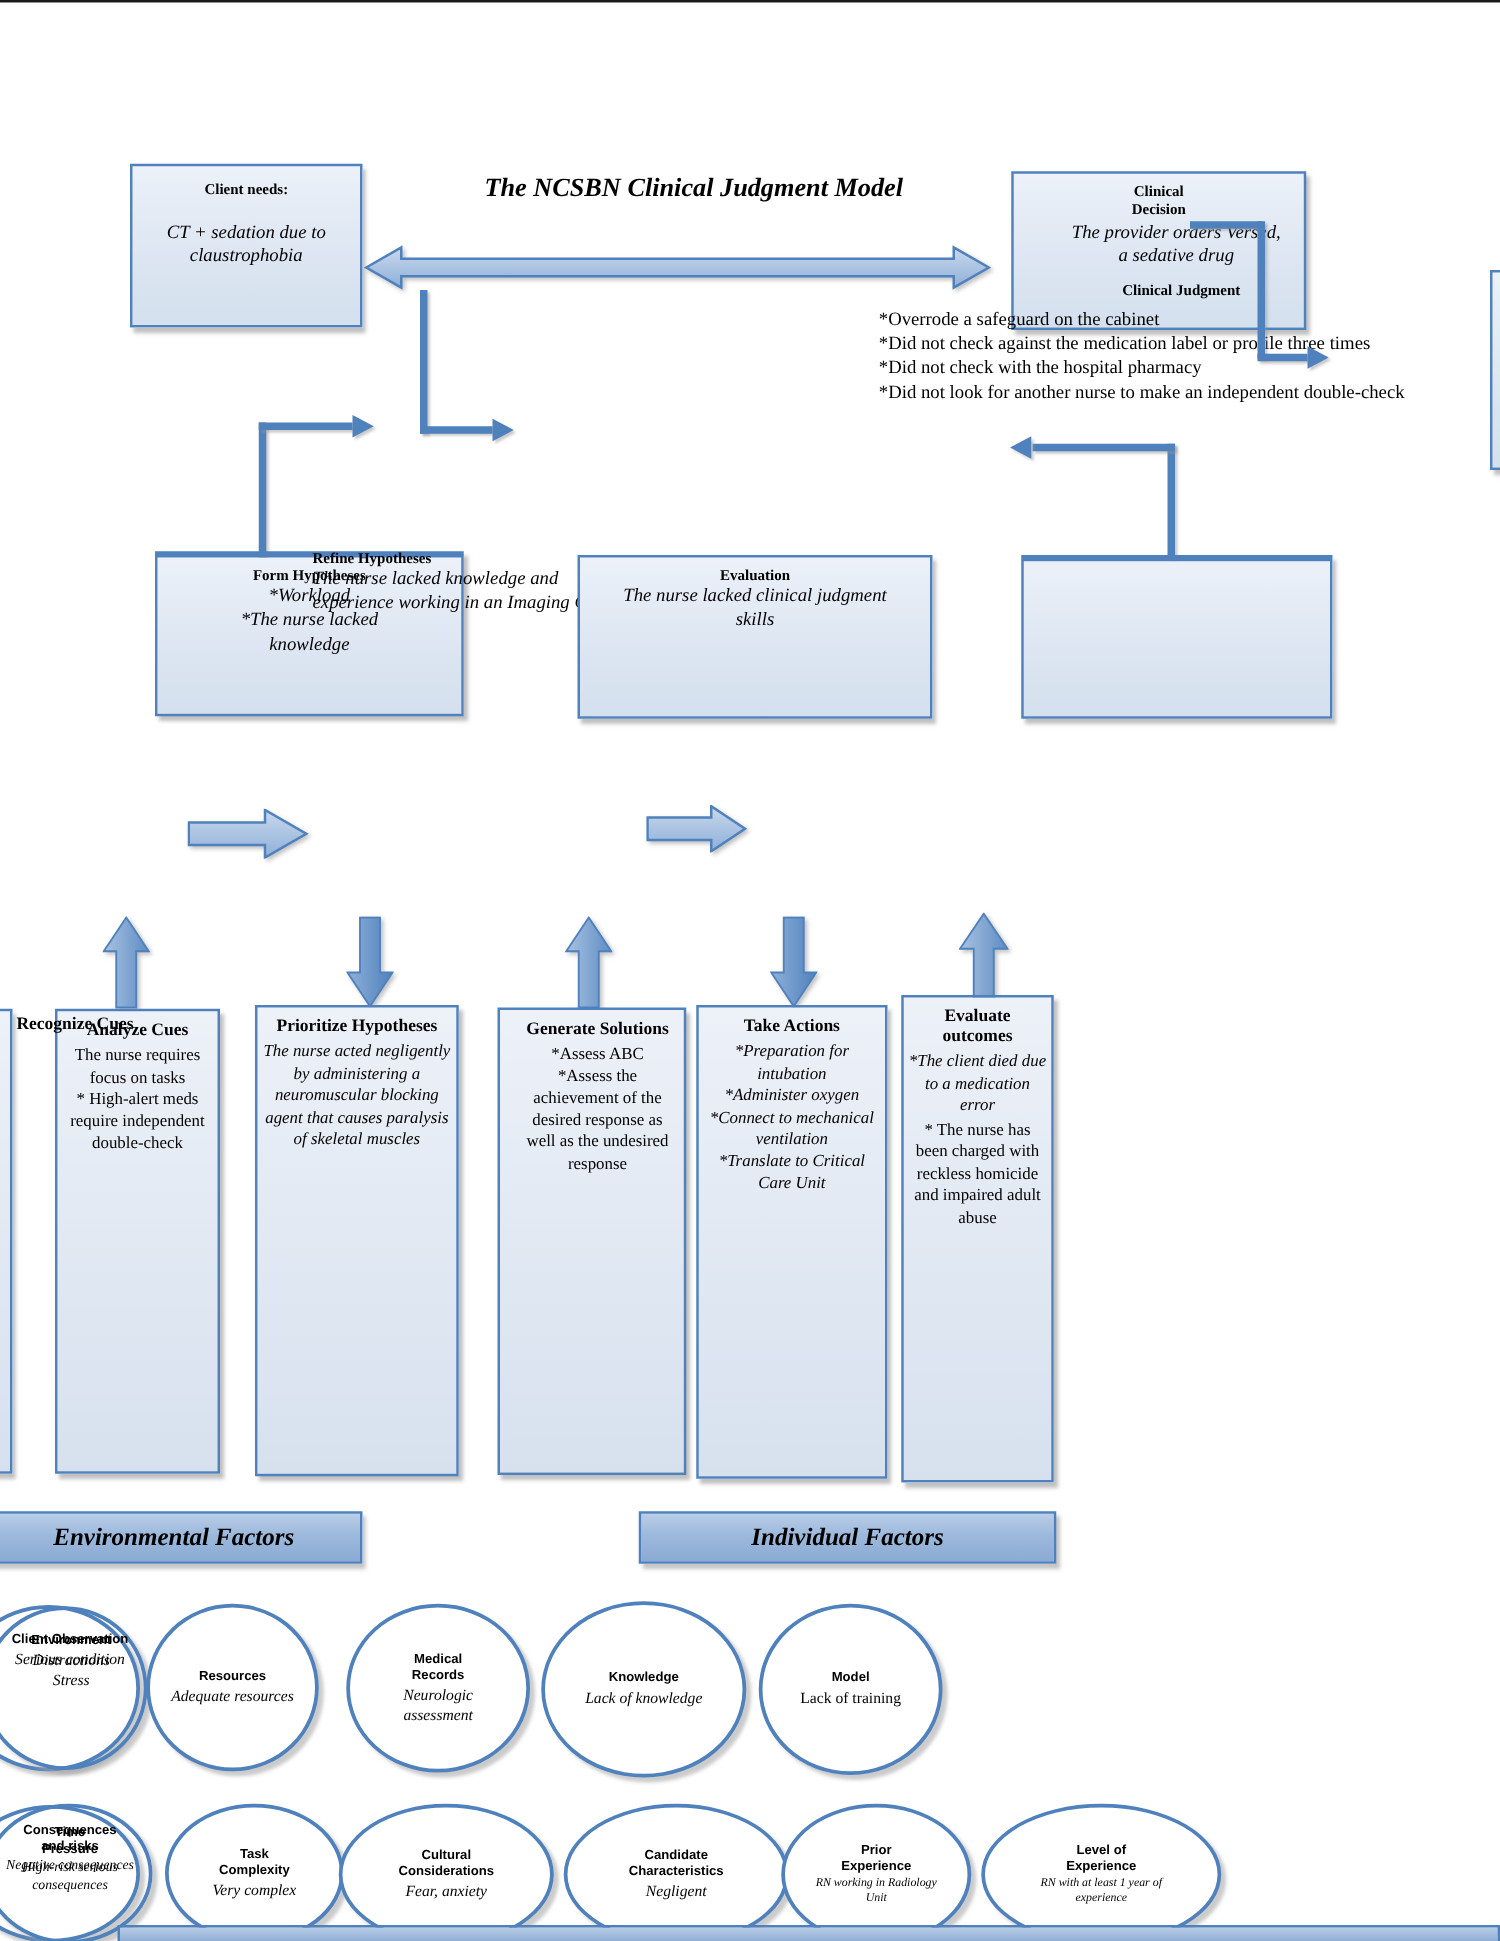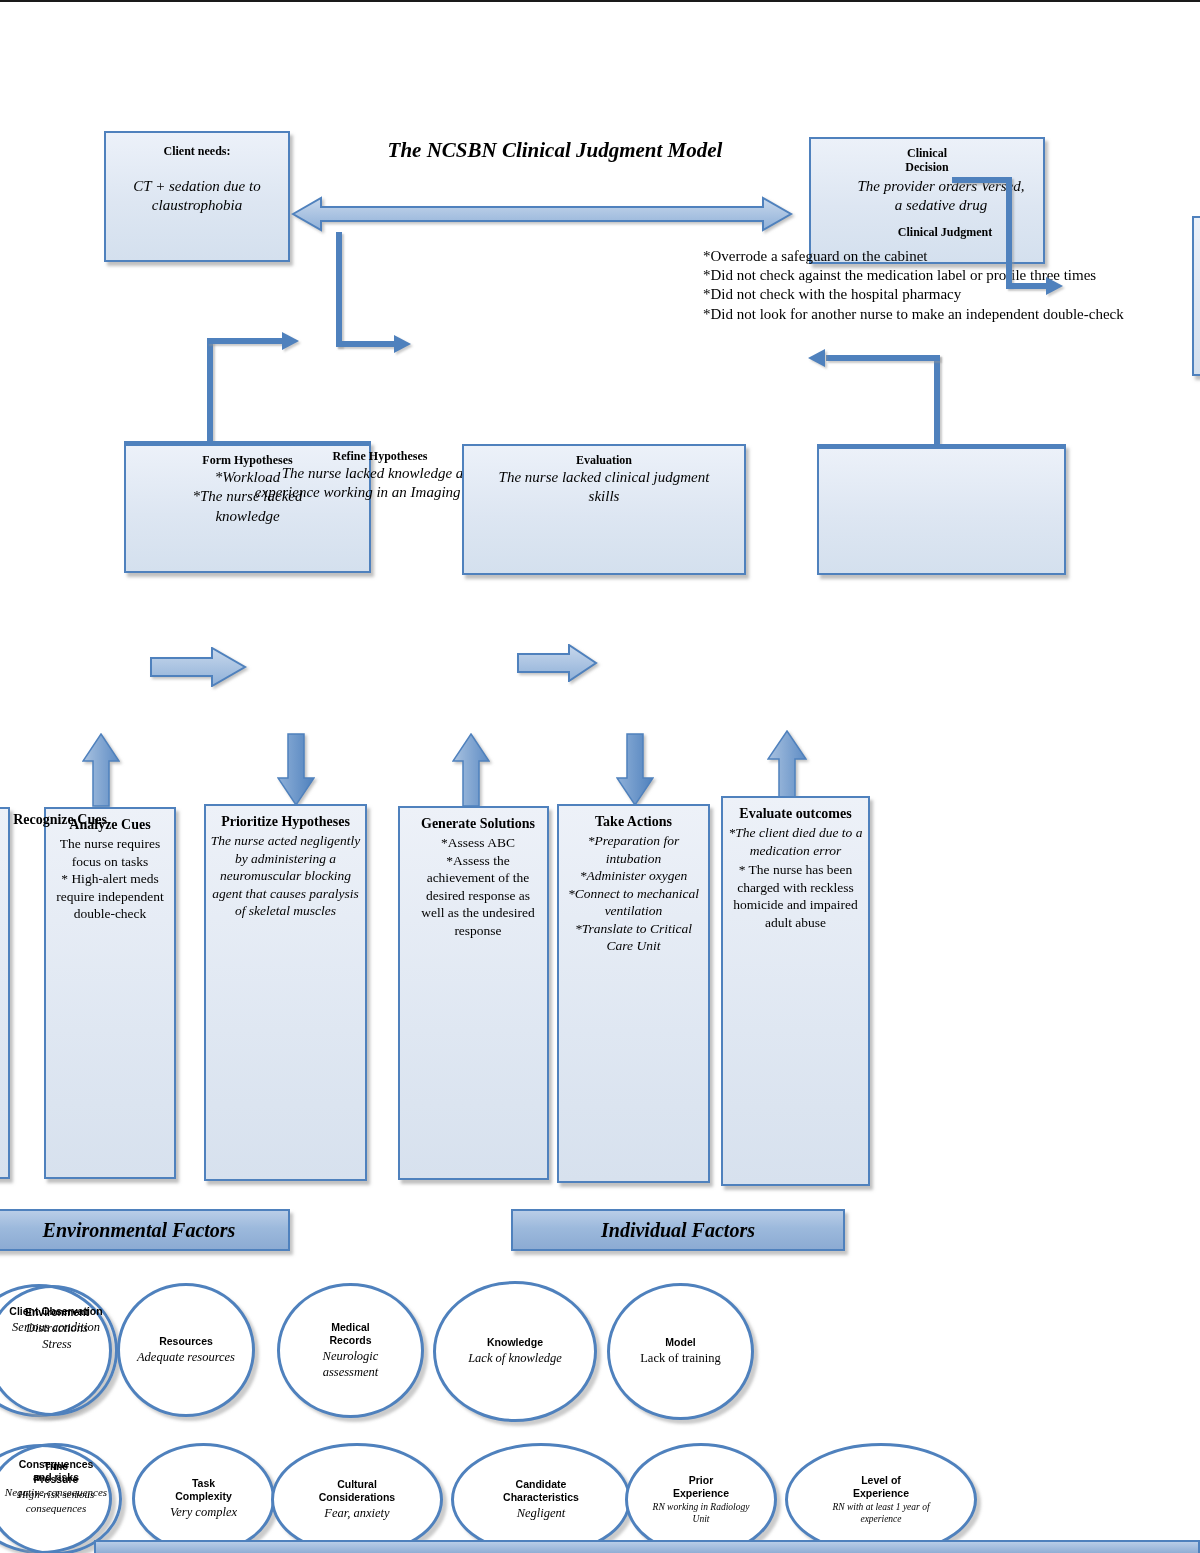--- a/index.html
+++ b/index.html
@@ -96,21 +96,21 @@
   <div class="tri-right" style="left:1046px;top:277px;"></div>
 
   <div class="wbox" style="left:1192px;top:216px;width:40px;height:160px;"></div>
 
   <div class="wbox thicktop" style="left:124px;top:441px;width:247px;height:132px;padding-top:8px;">
     <div class="bhead">Form Hypotheses</div>
     <div class="bbody it pre" style="padding:0 40px;">*Workload
 *The nurse lacked knowledge</div>
   </div>
 
-  <div class="abs" style="left:250px;top:450px;width:260px;text-align:center;">
+  <div class="abs" style="left:250px;top:440px;width:260px;">
     <div class="bhead">Refine Hypotheses</div>
     <div class="bbody it">The nurse lacked knowledge and experience working in an Imaging Center</div>
   </div>
 
   <div class="wbox" style="left:462px;top:444px;width:284px;height:131px;padding-top:8px;">
     <div class="bhead">Evaluation</div>
     <div class="bbody it" style="padding:0 18px;">The nurse lacked clinical judgment skills</div>
   </div>
 
   <div class="wbox thicktop" style="left:817px;top:444px;width:249px;height:131px;"></div>
@@ -204,21 +204,21 @@
   </div>
 
   <div class="pbox" style="left:557px;top:804px;width:153px;height:379px;">
     <div class="phead">Take Actions</div>
     <div class="pbody it pre">*Preparation for intubation
 *Administer oxygen
 *Connect to mechanical ventilation
 *Translate to Critical Care Unit</div>
   </div>
 
-  <div class="pbox" style="left:721px;top:796px;width:149px;height:390px;">
+  <div class="pbox" style="left:721px;top:796px;width:122px;height:390px;">
     <div class="phead">Evaluate outcomes</div>
     <div class="pbody it">*The client died due to a medication error</div>
     <div class="pbody">* The nurse has been charged with reckless homicide and impaired adult abuse</div>
   </div>
 
   <div class="banner" style="left:-12px;top:1209px;width:302px;height:42px;">
     <span>Environmental Factors</span>
   </div>
   <div class="banner" style="left:511px;top:1209px;width:334px;height:42px;">
     <span>Individual Factors</span>

